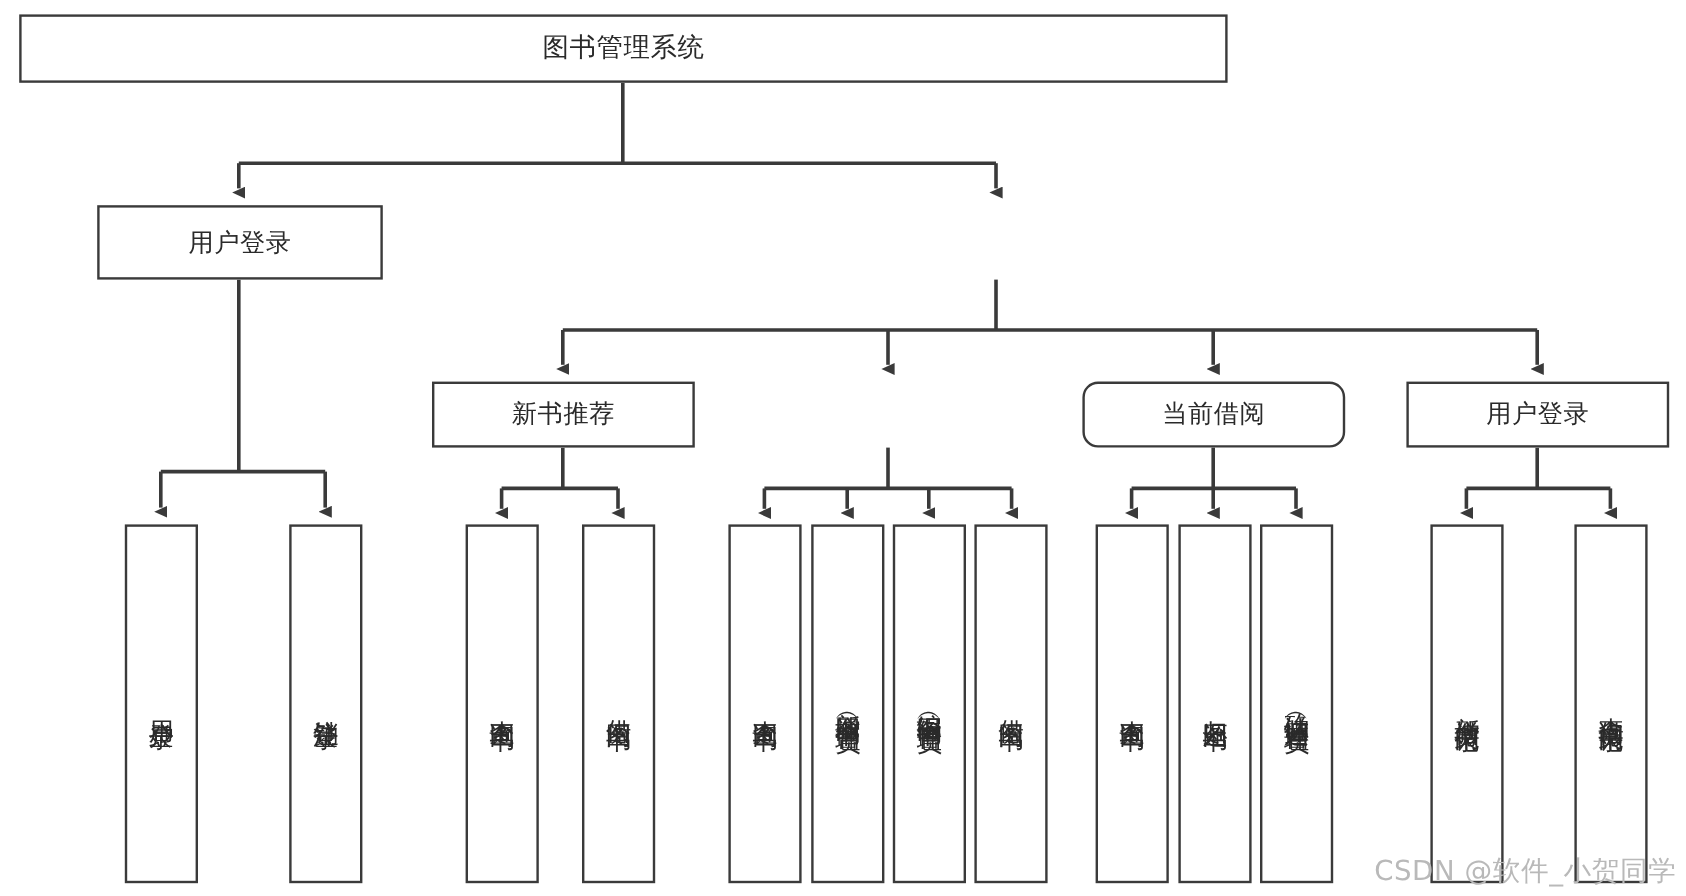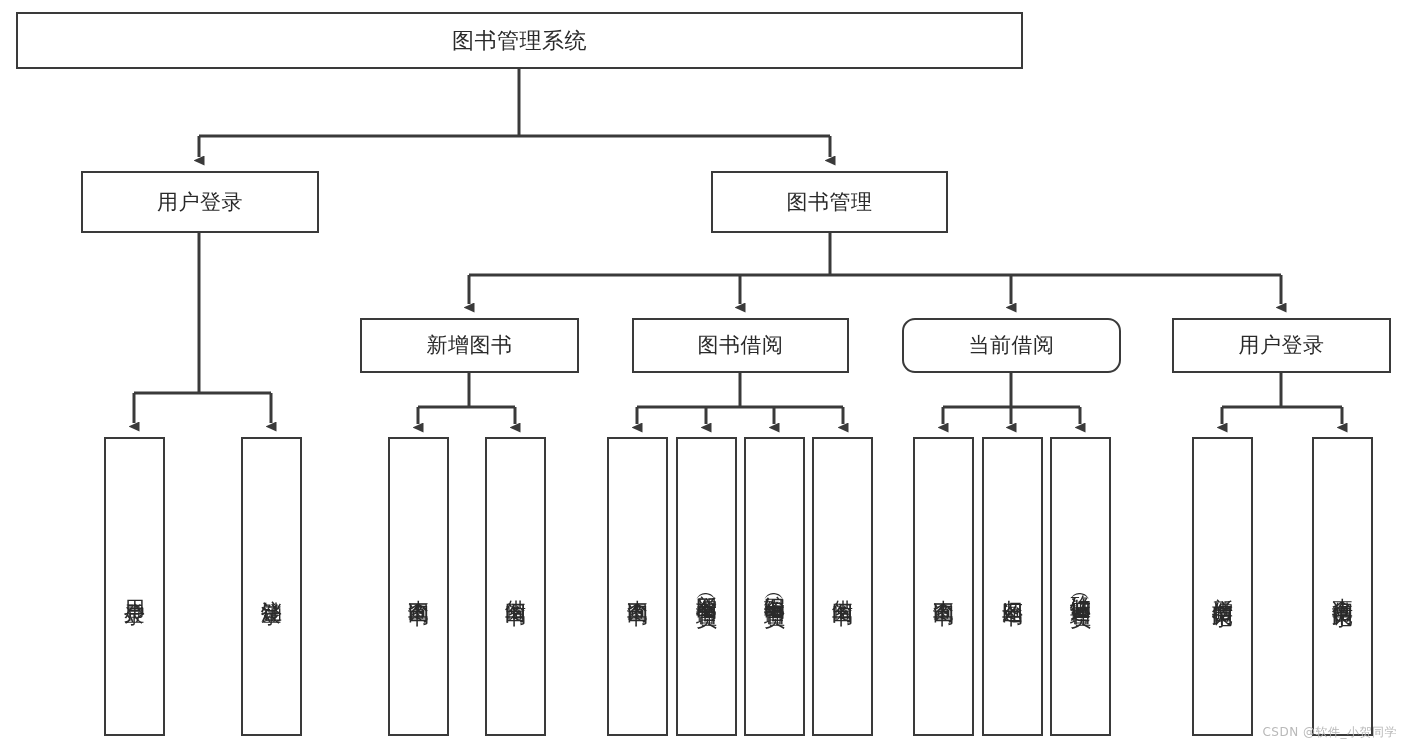--- a/index.html
+++ b/index.html
@@ -58,21 +58,21 @@
     font-size: 21px;
     line-height: 1.05;
     letter-spacing: 2px;
     white-space: nowrap;
     max-height: 272px;
   }
   .watermark {
     position: absolute;
     right: 8px;
     bottom: 6px;
-    font-size: 12px;
+    font-size: 23px;
     color: #b9b9b9;
     letter-spacing: 0.5px;
     white-space: nowrap;
     user-select: none;
   }
 </style>
 </head>
 <body>
 
 <div id="canvas">
@@ -139,29 +139,23 @@
     </g>
   </svg>
 
   <div class="node root horiz" style="left:16px; top:12px; width:1007px; height:57px;">
     <span class="lbl">图书管理系统</span>
   </div>
 
   <div class="node horiz" style="left:81px; top:171px; width:238px; height:62px;">
     <span class="lbl">用户登录</span>
   </div>
-  <div class="node horiz" style="left:711px; top:171px; width:237px; height:62px;">
-    <span class="lbl">图书管理</span>
-  </div>
 
   <div class="node horiz" style="left:360px; top:318px; width:219px; height:55px;">
-    <span class="lbl">新增图书</span>
-  </div>
-  <div class="node horiz" style="left:632px; top:318px; width:217px; height:55px;">
-    <span class="lbl">图书借阅</span>
+    <span class="lbl">新书推荐</span>
   </div>
   <div class="node horiz" style="left:902px; top:318px; width:219px; height:55px;border-radius:13px;">
     <span class="lbl">当前借阅</span>
   </div>
   <div class="node horiz" style="left:1172px; top:318px; width:219px; height:55px;">
     <span class="lbl">用户登录</span>
   </div>
 
   <div class="node vert" style="left:104px; top:437px; width:61px; height:299px;">
     <span class="lbl">用户登录</span>

